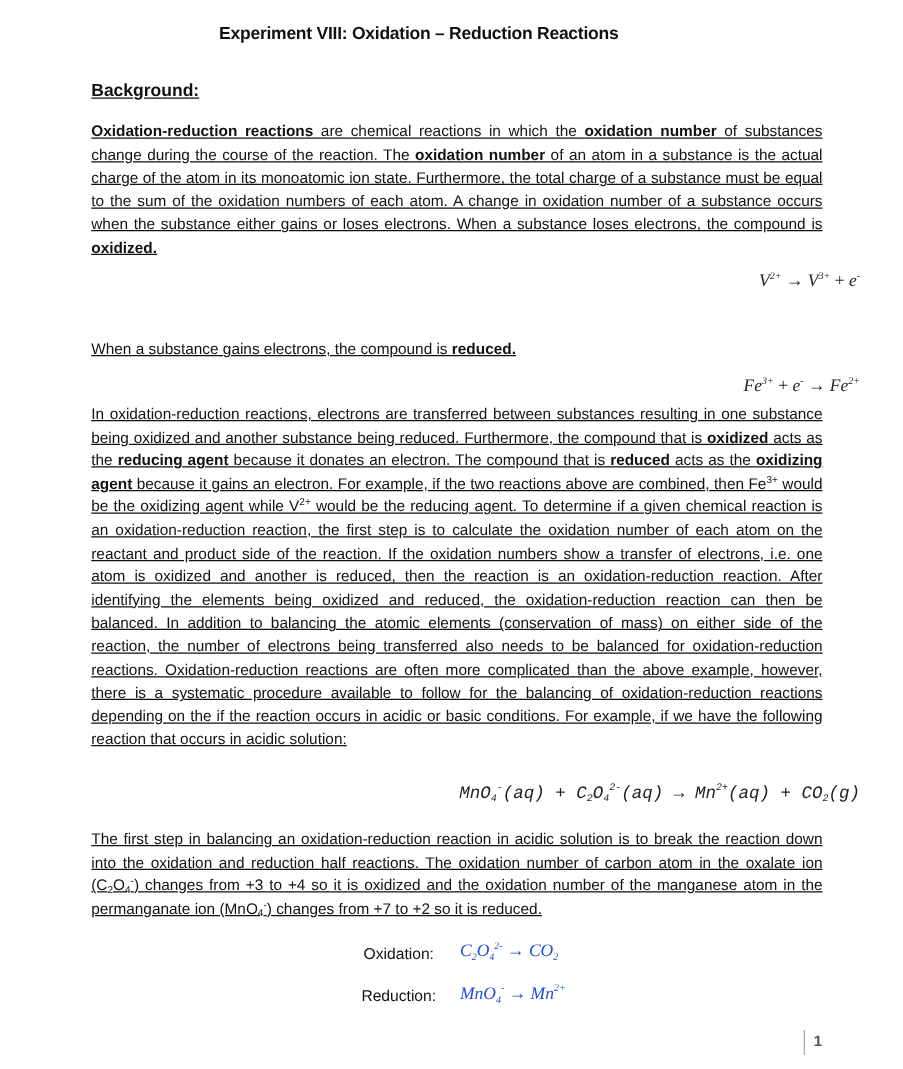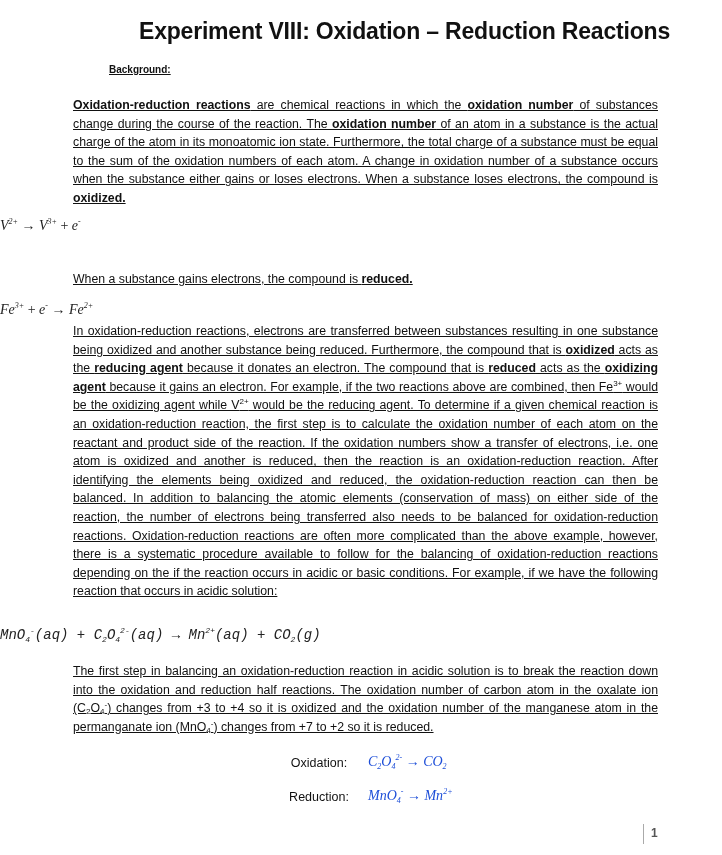--- a/index.html
+++ b/index.html
@@ -1,28 +1,28 @@
 <!DOCTYPE html>
 <html><head>
 <meta charset="utf-8">
 <style>
   html, body { margin: 0; padding: 0; background: #ffffff; }
   body { width: 722px; height: 855px; position: relative; overflow: hidden;
          font-family: "Liberation Sans", "DejaVu Sans", sans-serif; color: #111; }
-  .title { position: absolute; left: 0; width: 670px; top: 18px; text-align: right;
-           font-size: 23px; font-weight: bold; letter-spacing: -0.2px; }
-  .heading { position: absolute; left: 73px; top: 64px; font-size: 10px; font-weight: bold;
-             text-decoration: underline; margin-left: 36px; }
+  .title { position: absolute; left: 0; width: 670px; top: 18px; text-align: center;
+           font-size: 14px; font-weight: bold; letter-spacing: -0.2px; }
+  .heading { position: absolute; left: 73px; top: 64px; font-size: 14px; font-weight: bold;
+             text-decoration: underline; }
   .para { position: absolute; left: 73px; width: 585px; font-size: 12.3px; line-height: 18.6px;
           text-align: justify; text-align-last: left; text-decoration: underline; }
   .para b { font-weight: bold; }
   .para sup { font-size: 8px; line-height: 0; vertical-align: 5px; }
   .para sub { font-size: 8px; line-height: 0; vertical-align: -2px; }
-  .eq { position: absolute; left: 0; width: 656px; text-align: left;
-        font-family: "Liberation Serif", "DejaVu Serif", serif; font-style: italic; font-size: 14px; color: #222; }
+  .eq { position: absolute; left: 0; width: 656px; text-align: right;
+        font-family: "Liberation Serif", "DejaVu Serif", serif; font-style: italic; font-size: 14px; color: #222; padding-left: 32px; }
   .eq sup, .eq sub { font-size: 8px; line-height: 0; }
   .eq sup { vertical-align: 6px; }
   .eq sub { vertical-align: -3px; }
   .half-row { position: absolute; left: 0; width: 722px; font-size: 12.5px; }
   .half-label { position: absolute; left: 288px; width: 62px; text-align: center; }
   .half-eq { position: absolute; left: 368px; font-family: "Liberation Serif", "DejaVu Serif", serif;
              font-style: italic; font-size: 14px; color: #1d4ed8; top: -2px; }
   .half-eq sup, .half-eq sub { font-size: 8px; line-height: 0; }
   .half-eq sup { vertical-align: 6px; }
   .half-eq sub { vertical-align: -3px; }

